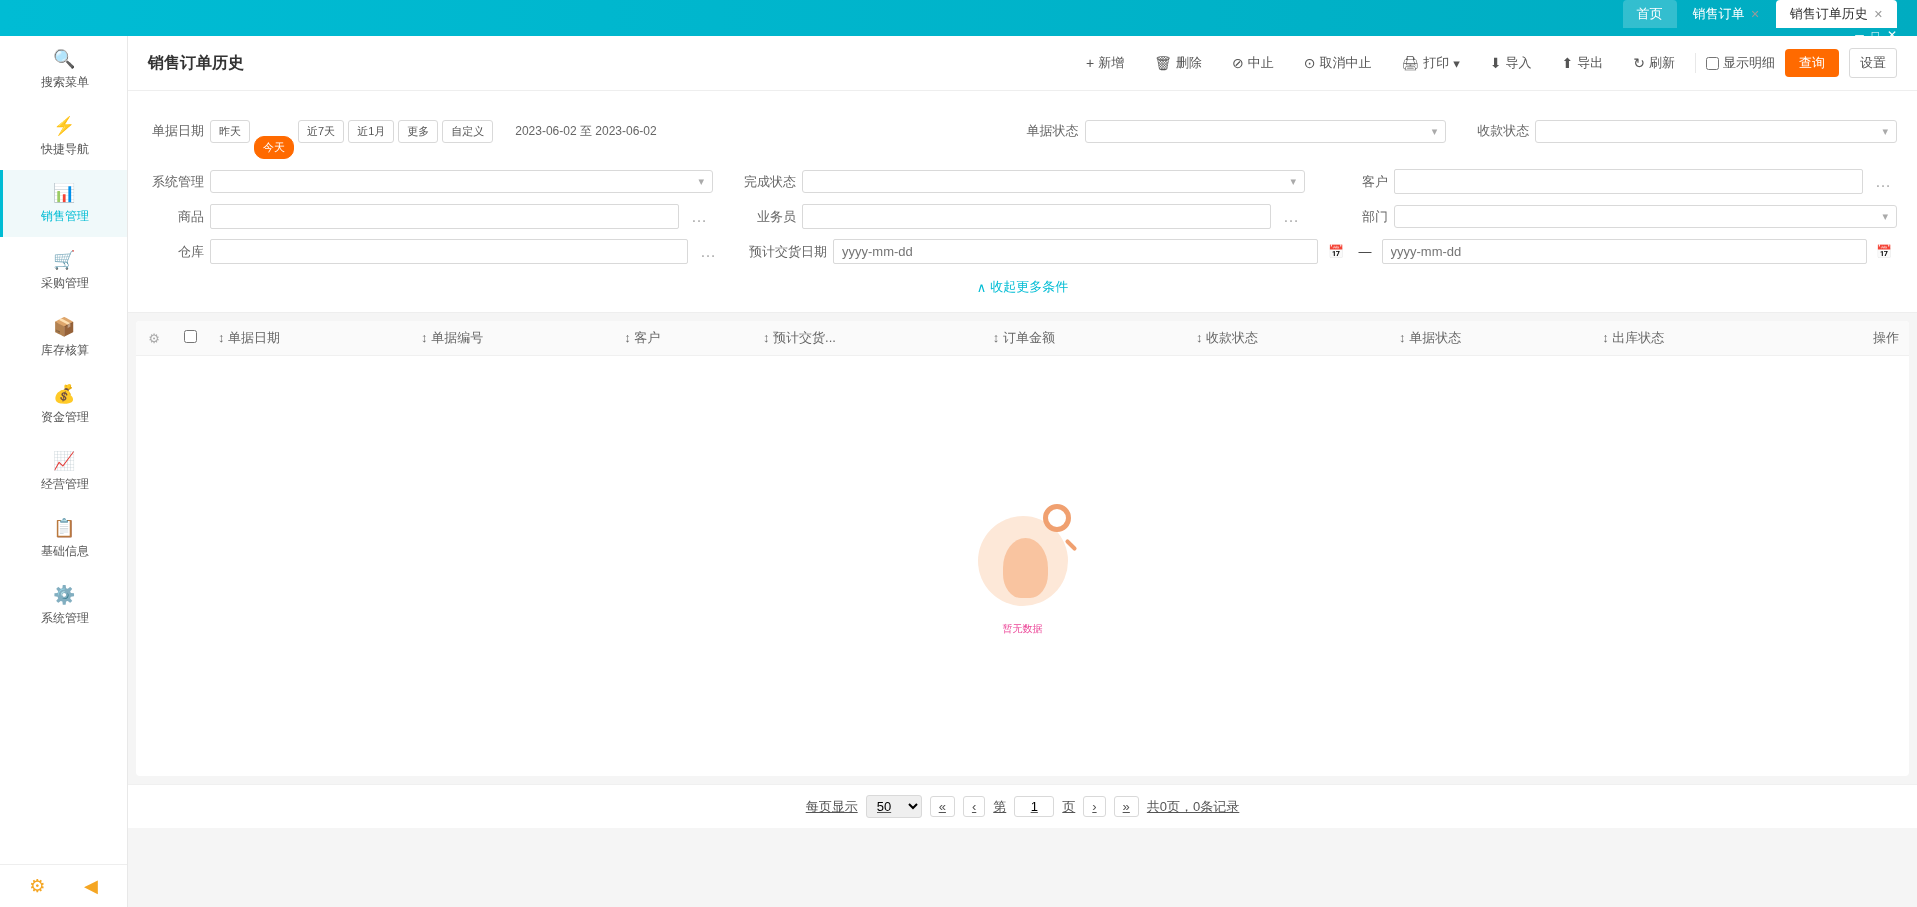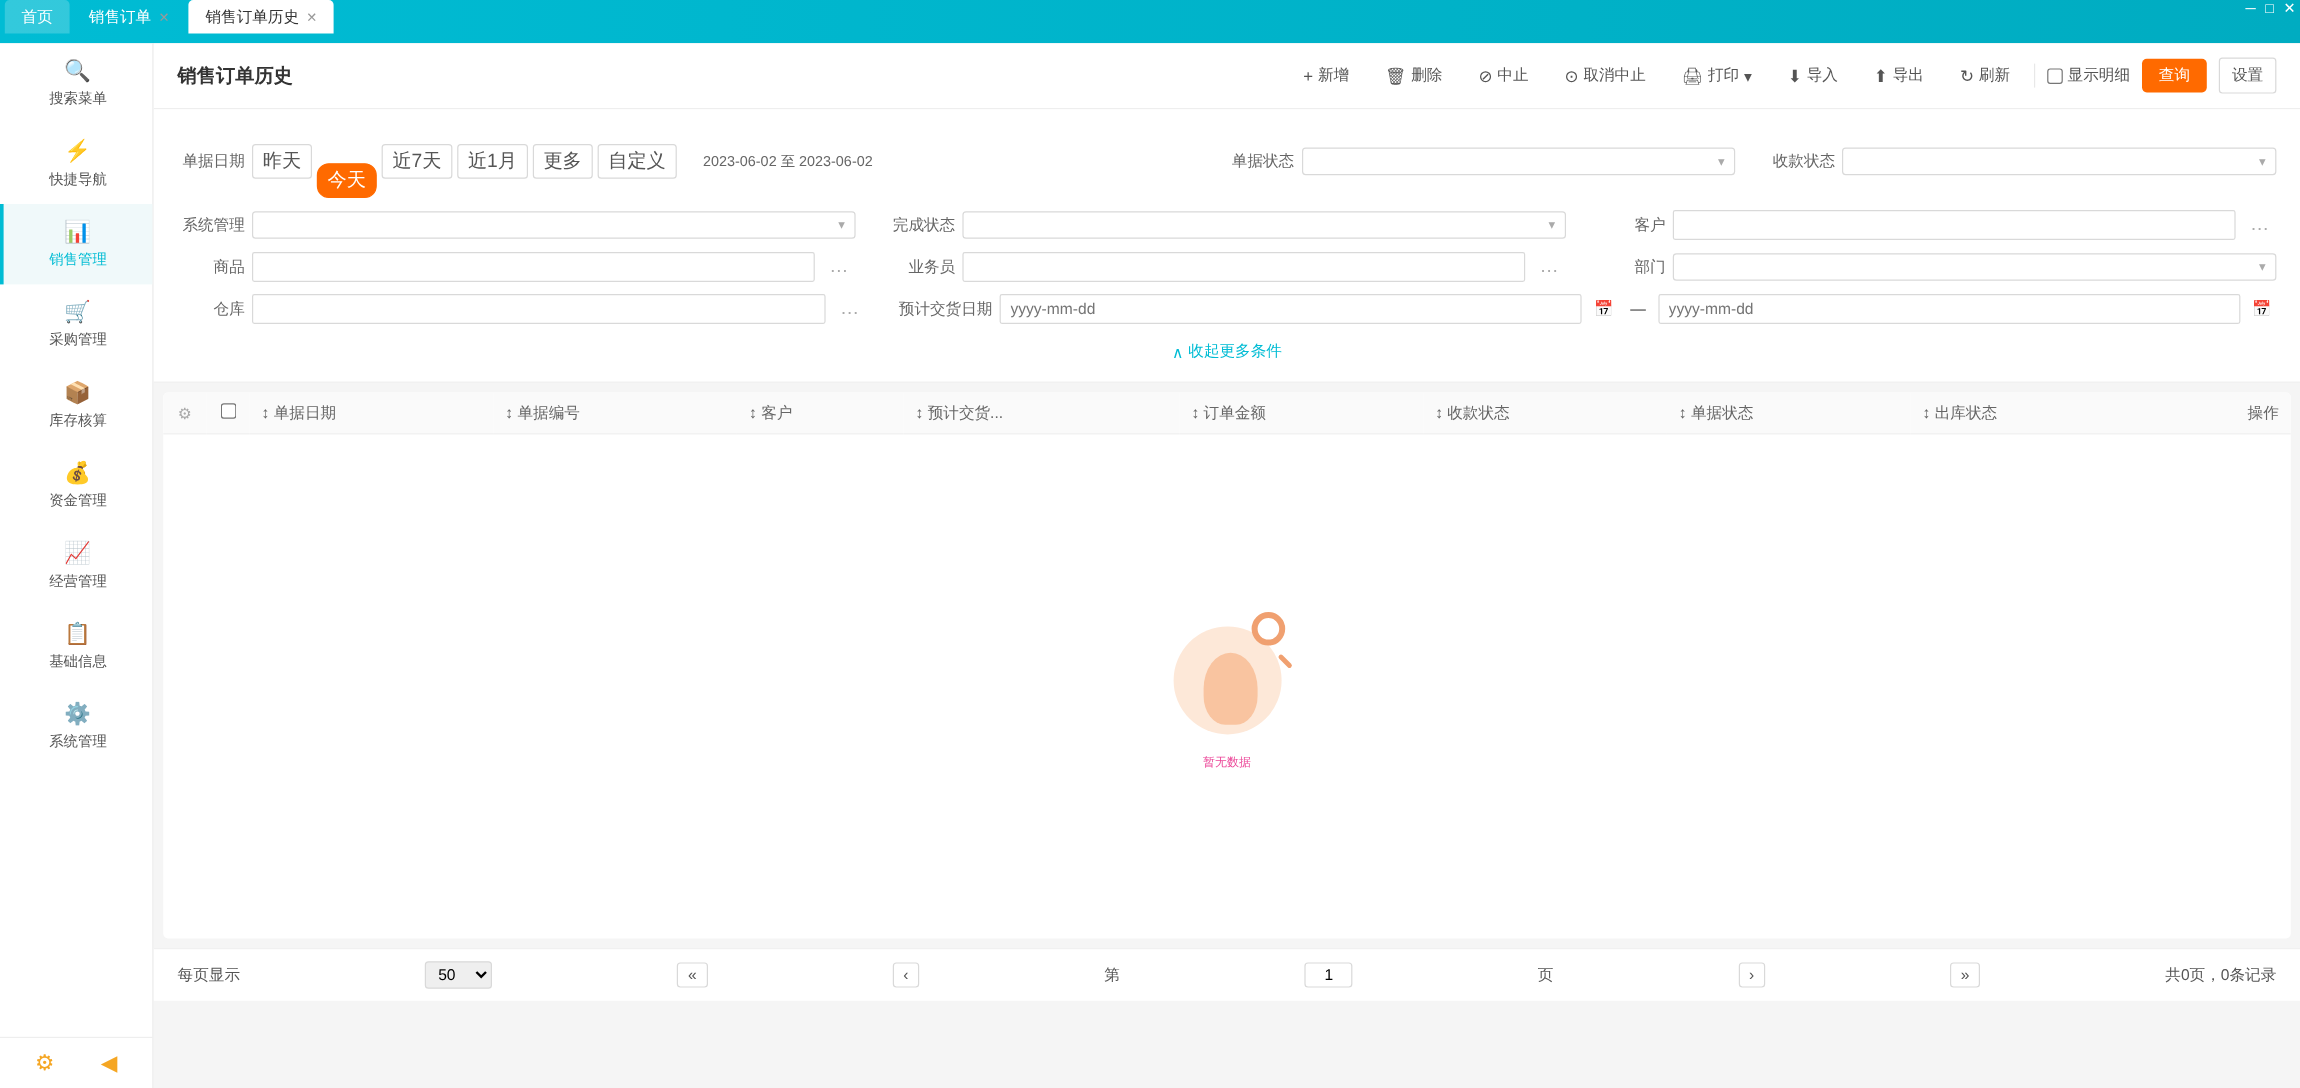--- a/index.html
+++ b/index.html
@@ -1,19 +1,19 @@
 <!DOCTYPE html>
 <html><head>
   <meta charset="utf-8">
   <style>
     * { box-sizing: border-box; margin: 0; padding: 0; }
     body { font-family: "Microsoft YaHei", "PingFang SC", sans-serif; font-size: 13px; background: #f5f5f5; color: #333; display: flex; flex-direction: column; height: 100vh; overflow: hidden; }
 
     
-    .top-bar { height: 36px; background: linear-gradient(90deg, #00bcd4, #00acc1); display: flex; align-items: flex-start; justify-content: space-between; padding: 0 4px; flex-shrink: 0; }
+    .top-bar { height: 36px; background: linear-gradient(90deg, #00bcd4, #00acc1); display: flex; align-items: flex-end; justify-content: space-between; padding: 0 20px; flex-shrink: 0; flex-direction: column; }
     .top-bar-tabs { display: flex; align-items: center; gap: 2px; }
     .top-tab { height: 28px; padding: 0 14px; display: flex; align-items: center; gap: 6px; border-radius: 4px 4px 0 0; font-size: 13px; cursor: pointer; color: #fff; }
     .top-tab.active { background: #fff; color: #333; }
     .top-tab .close-icon { font-size: 11px; color: #999; cursor: pointer; }
     .top-tab.home { background: rgba(255,255,255,0.2); }
     .top-bar-right { display: flex; align-items: center; gap: 8px; color: #fff; font-size: 12px; }
     .top-bar-right span { cursor: pointer; }
 
     
     .main-layout { display: flex; flex: 1; overflow: hidden; }
@@ -38,38 +38,38 @@
     .show-detail-wrap { display: flex; align-items: center; gap: 4px; font-size: 13px; color: #555; }
     .show-detail-wrap input[type=checkbox] { cursor: pointer; }
 
     
     .filter-area { background: #fff; padding: 12px 20px; border-bottom: 1px solid #eee; margin-bottom: 8px; }
     .filter-row { display: flex; align-items: center; gap: 27px; margin-bottom: 10px; }
     .filter-item { display: flex; align-items: center; gap: 6px; flex: 1; min-width: 0; }
     .filter-label { color: #666; white-space: nowrap; font-size: 13px; min-width: 56px; text-align: right; }
     .filter-control { flex: 1; border: 1px solid #d9d9d9; border-radius: 2px; padding: 4px 8px; font-size: 13px; outline: none; background: #fff; min-width: 0; }
     .date-btns { display: flex; align-items: center; gap: 4px; flex-shrink: 0; }
-    .date-btn { padding: 3px 8px; border: 1px solid #d9d9d9; border-radius: 3px; cursor: pointer; font-size: 16px; background: #fff; color: #555; }
+    .date-btn { padding: 3px 8px; border: 1px solid #d9d9d9; border-radius: 3px; cursor: pointer; font-size: 11px; background: #fff; color: #555; }
     .date-btn.active { background: #ff6a00; color: #fff; border-color: #ff6a00; border-radius: 10px; margin-top: 33px; }
     .date-text { font-size: 12px; color: #666; margin-left: 16px; }
     .select-control { flex: 1; border: 1px solid #d9d9d9; border-radius: 3px; padding: 4px 8px; font-size: 13px; outline: none; background: #fff; cursor: pointer; display: flex; align-items: center; justify-content: space-between; min-width: 0; }
     .select-arrow { color: #aaa; font-size: 11px; }
     .ellipsis-btn { border: none; background: transparent; cursor: pointer; color: #aaa; font-size: 16px; padding: 2px 6px; }
     .filter-collapse { display: flex; align-items: center; justify-content: center; padding: 4px 0; cursor: pointer; color: #00bcd4; font-size: 13px; gap: 4px; }
 
     
     .table-area { background: #fff; margin: 0 8px 8px 8px; border-radius: 4px; overflow: hidden; }
     table { width: 100%; border-collapse: collapse; }
     th, td { padding: 8px 10px; text-align: left; font-size: 13px; border-bottom: 1px solid #f0f0f0; white-space: nowrap; }
     th { background: #fafafa; color: #666; font-weight: normal; }
     .checkbox-col { width: 36px; text-align: center; }
     .empty-area { display: flex; flex-direction: column; align-items: center; justify-content: center; padding: 80px 0; }
 
     
-    .pagination { display: flex; align-items: center; justify-content: space-between; padding: 10px 20px; background: #fff; border-top: 1px solid #f0f0f0; gap: 8px; font-size: 13px; color: #555; }
+    .pagination { display: flex; align-items: center; justify-content: center; padding: 10px 20px; background: #fff; border-top: 1px solid #f0f0f0; gap: 8px; font-size: 13px; color: #555; text-decoration: underline; }
     .page-size-select { border: 1px solid #d9d9d9; border-radius: 3px; padding: 2px 6px; font-size: 13px; }
     .page-btn { padding: 2px 8px; border: 1px solid #d9d9d9; border-radius: 3px; cursor: pointer; background: #fff; font-size: 13px; color: #555; }
     .page-btn:disabled { color: #bbb; cursor: default; }
     .page-input { width: 40px; border: 1px solid #d9d9d9; border-radius: 3px; padding: 2px 6px; text-align: center; font-size: 13px; }
   </style>
 </head>
 <body>
 
 <div class="top-bar">
   <div class="top-bar-tabs">

